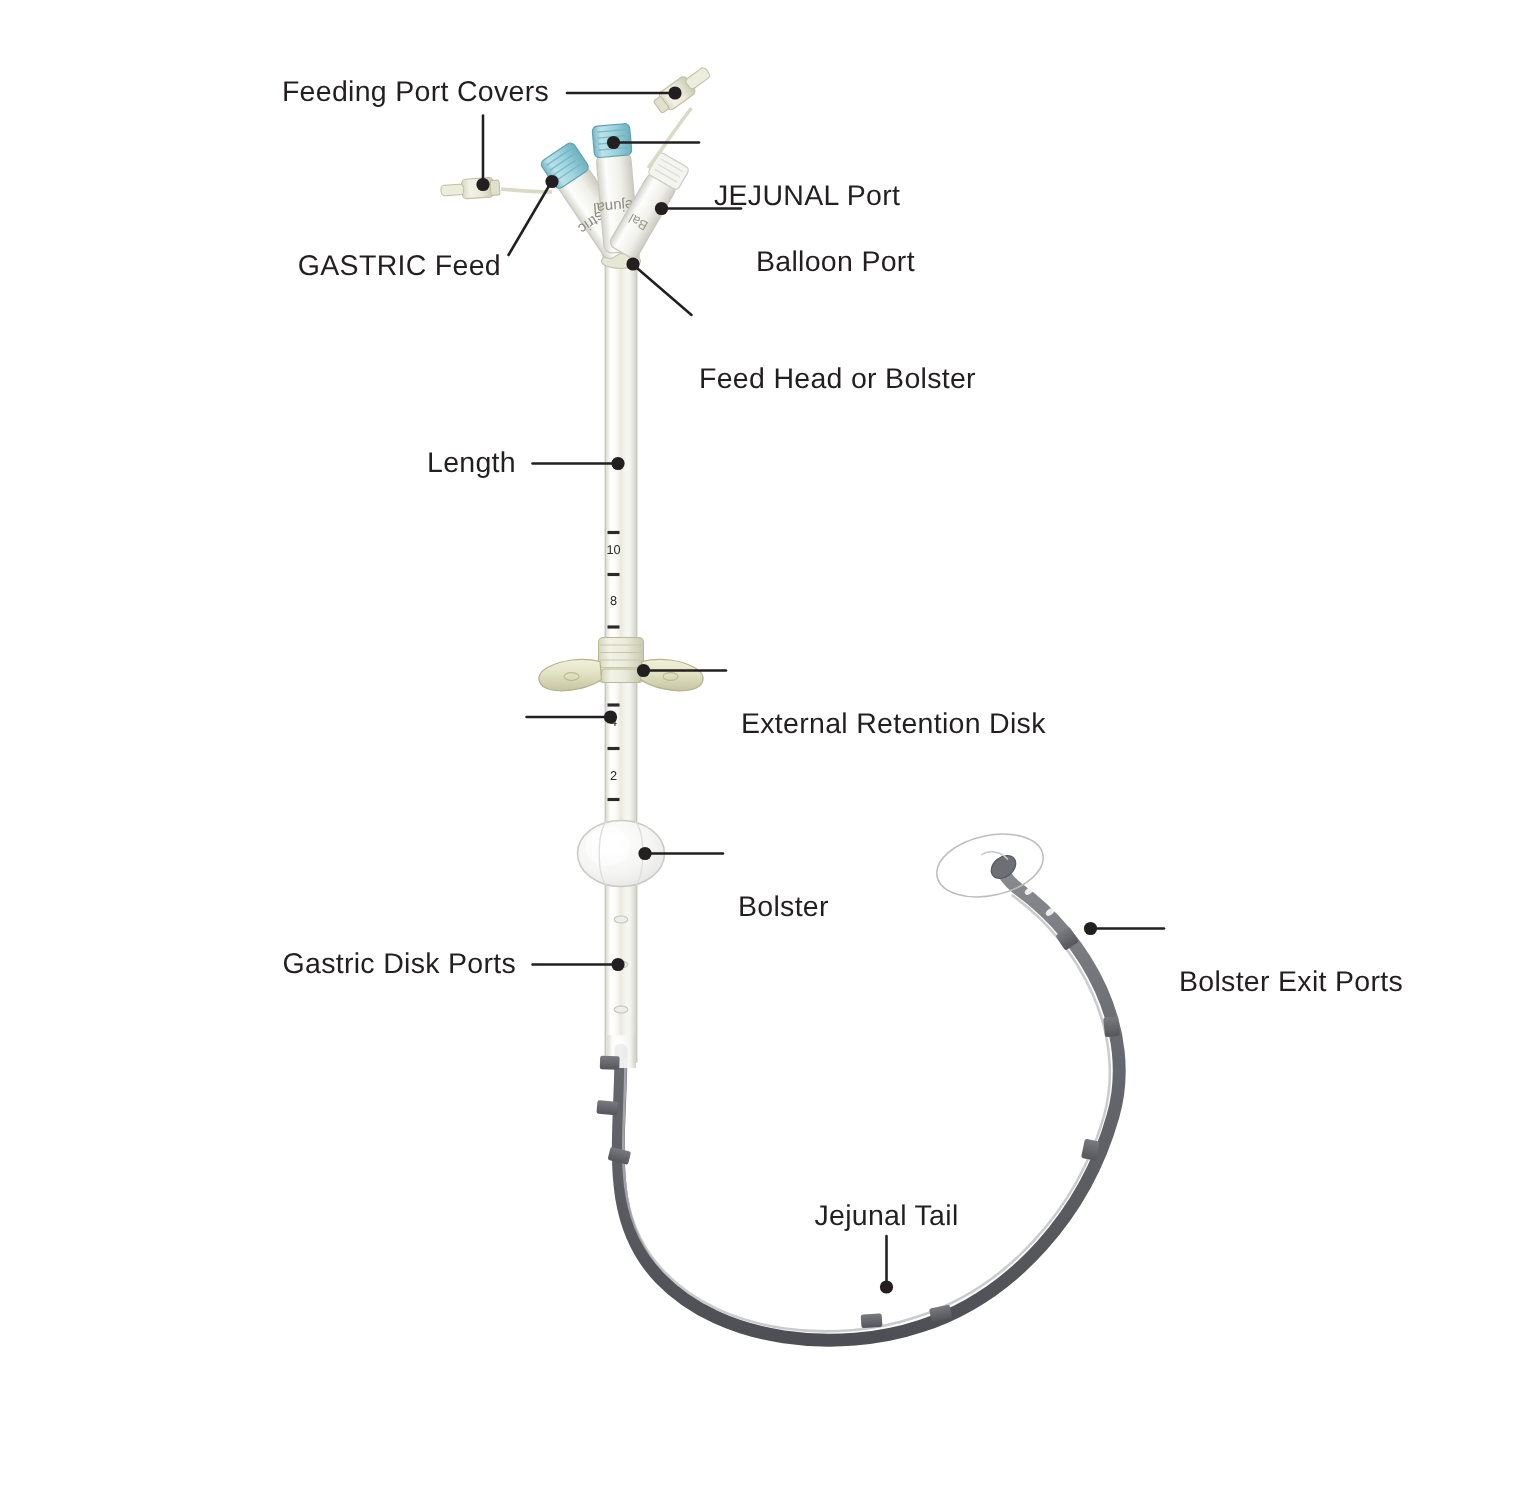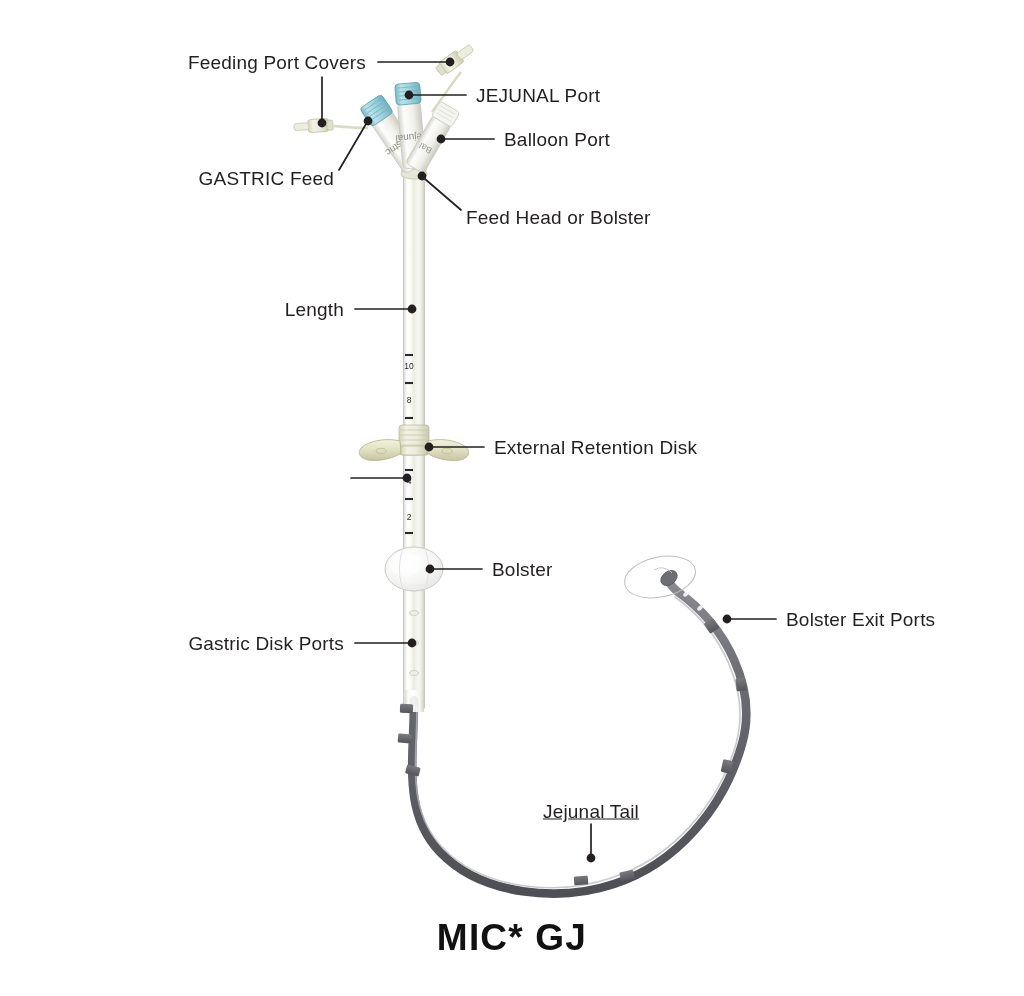--- a/index.html
+++ b/index.html
@@ -18,23 +18,23 @@
   #art{position:absolute;left:0;top:0;width:1024px;height:996px;}
   .lbl{
     position:absolute;
     color:#231f20;
     font-size:19px;
     font-weight:400;
     letter-spacing:.2px;
     white-space:nowrap;
     line-height:1;
   }
-  .lbl.r{transform:translateY(-50%);}
+  .lbl.r{transform:translateY(-50%);margin-top:36px;}
   .lbl.l{transform:translate(-100%,-50%);}
-  .lbl.c{transform:translate(-50%,-50%);text-decoration:underline;}
+  .lbl.c{transform:translate(-50%,-50%);}
   #title{
     position:absolute;
     left:512px;top:938px;
     transform:translate(-50%,-50%);
     font-size:37px;
     font-weight:700;
     color:#111111;
     letter-spacing:1.2px;
     white-space:nowrap;
   }
@@ -295,14 +295,13 @@
   <div class="lbl r" style="left:504px;top:139px">Balloon Port</div>
   <div class="lbl l" style="left:334px;top:178px">GASTRIC Feed</div>
   <div class="lbl r" style="left:466px;top:217px">Feed Head or Bolster</div>
   <div class="lbl l" style="left:344px;top:309px">Length</div>
   <div class="lbl r" style="left:494px;top:447px">External Retention Disk</div>
   <div class="lbl r" style="left:492px;top:569px">Bolster</div>
   <div class="lbl r" style="left:786px;top:619px">Bolster Exit Ports</div>
   <div class="lbl l" style="left:344px;top:643px">Gastric Disk Ports</div>
   <div class="lbl c" style="left:591px;top:811px">Jejunal Tail</div>
 
-  <div id="title">MIC* GJ</div>
 </div>
 
 </body></html>

